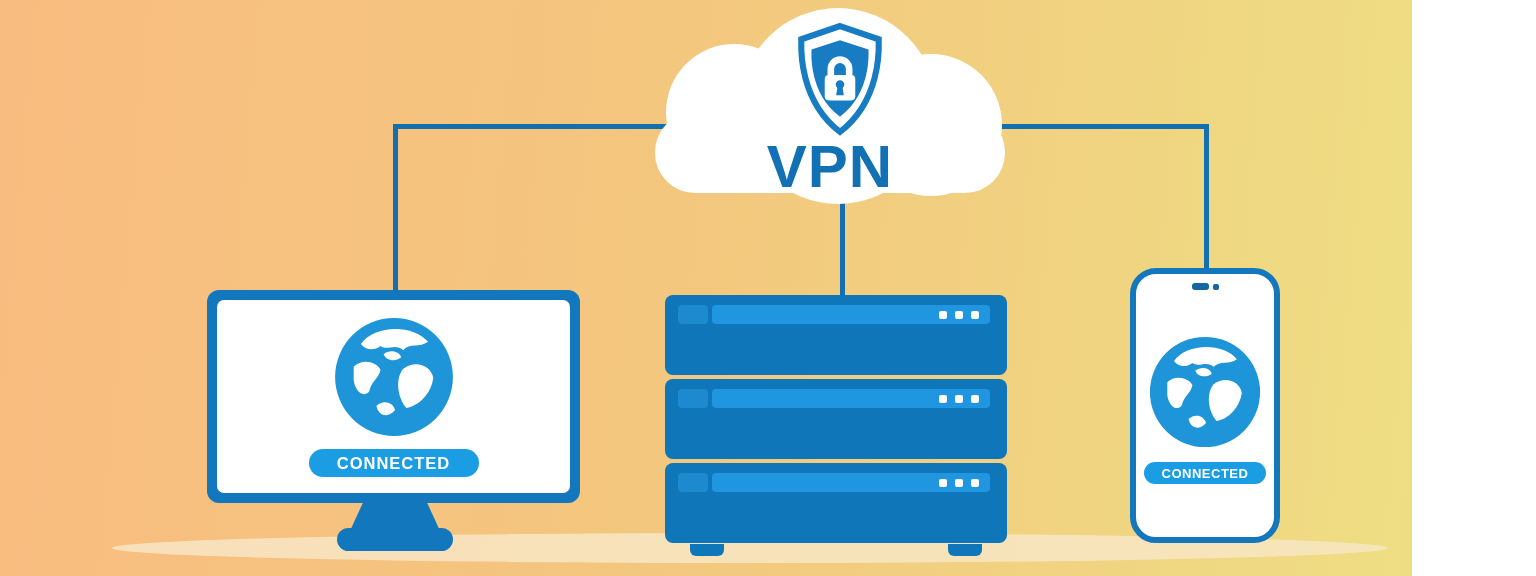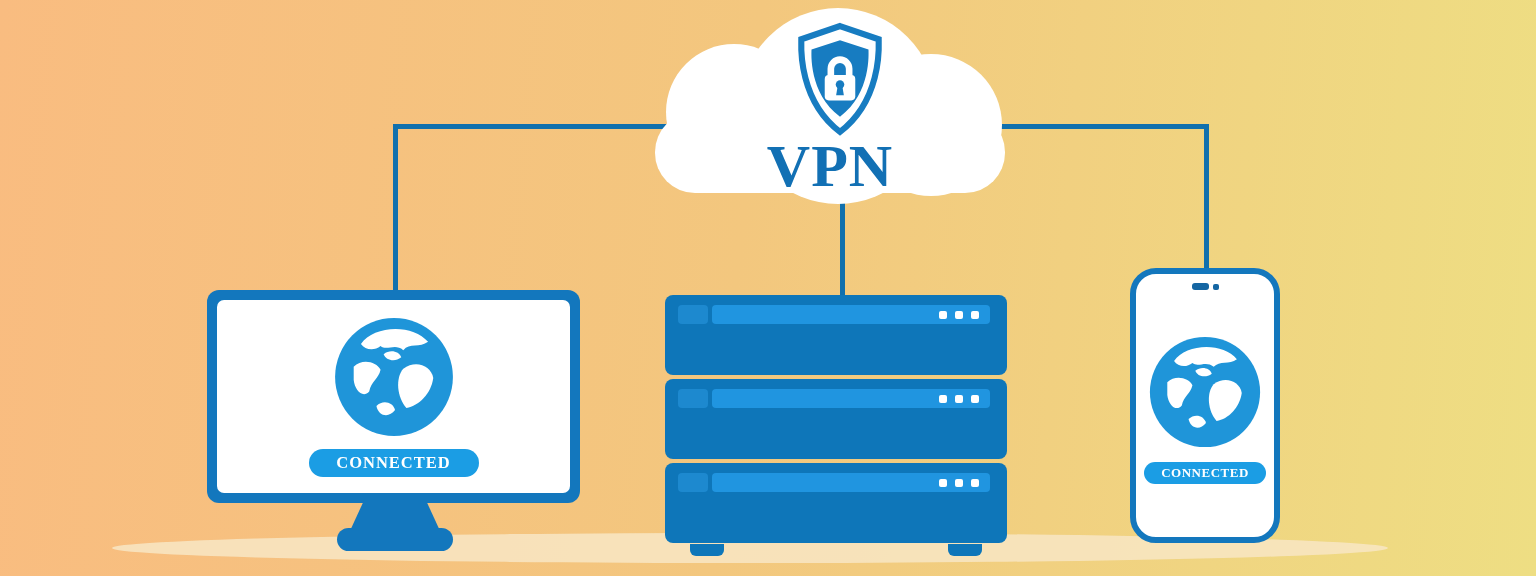--- a/index.html
+++ b/index.html
@@ -1,18 +1,18 @@
 <!DOCTYPE html>
 <html style="--background-left: #f9bc80; --background-mid: #f3c77e; --background-right: #eede83; --ground: #f8e6c4; --cloud: #ffffff; --line: #1170ad; --vpn-text: #1270b4; --shield: #177cc1; --device-frame: #1377bd; --server-body: #0e76b9; --server-bar: #2095e0; --server-bar-left: #1d89cf; --globe: #1f95d9; --badge: #1b9de4; --notch: #1566a3;"><head>
 <meta charset="utf-8">
 <style>
   html,body{margin:0;padding:0;}
   .stage{
-    position:relative;width:1536px;height:576px;overflow:hidden;
-    font-family:Liberation Serif, serif;
+    position:relative;width:1412px;height:576px;overflow:hidden;
+    font-family:Liberation Sans, sans-serif;
     background:linear-gradient(95deg,
       var(--background-left,#f9bc80) 0%,
       var(--background-mid,#f3c77e) 48%,
       var(--background-right,#eede83) 100%);
   }
   
   .ground{
     position:absolute;left:112px;top:533px;width:1276px;height:30px;
     background:var(--ground,#f8e6c4);border-radius:50%;opacity:.85;
   }

